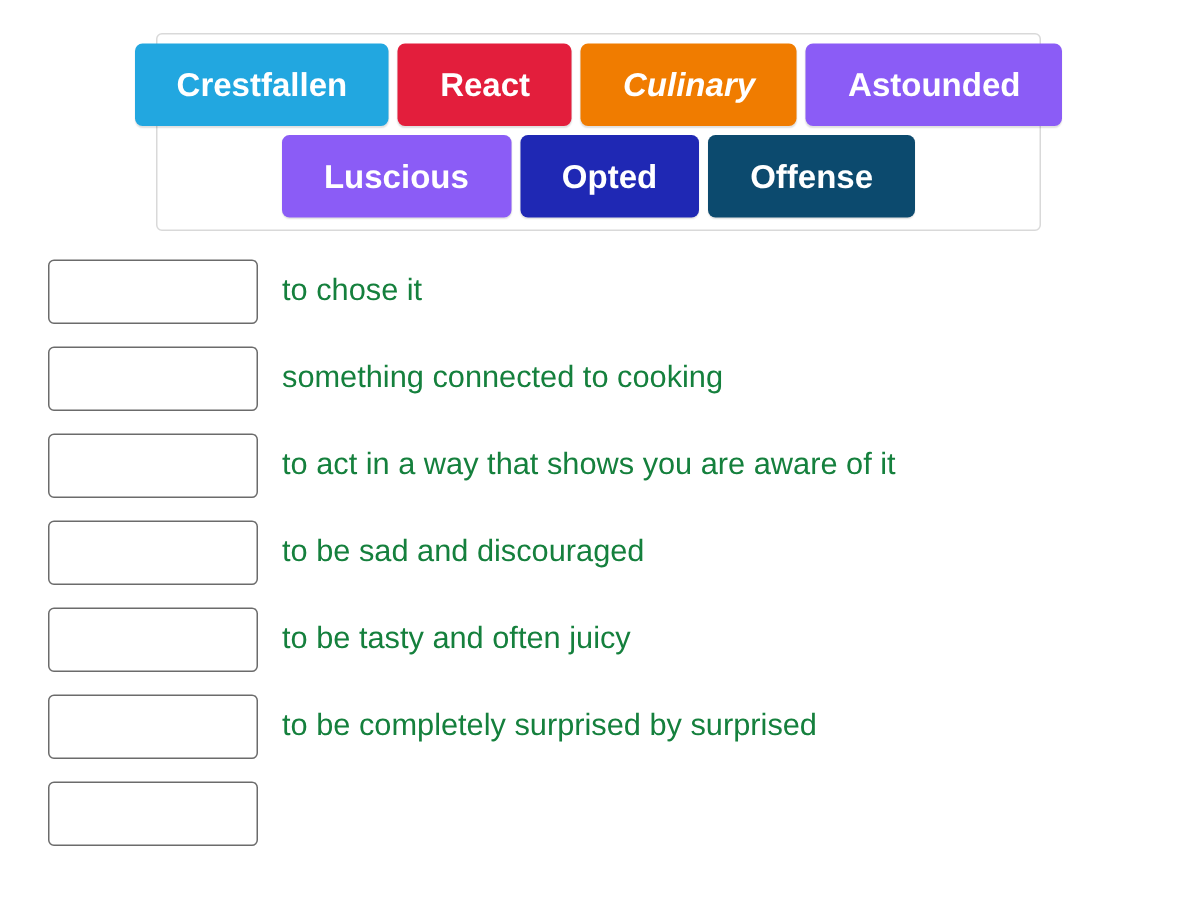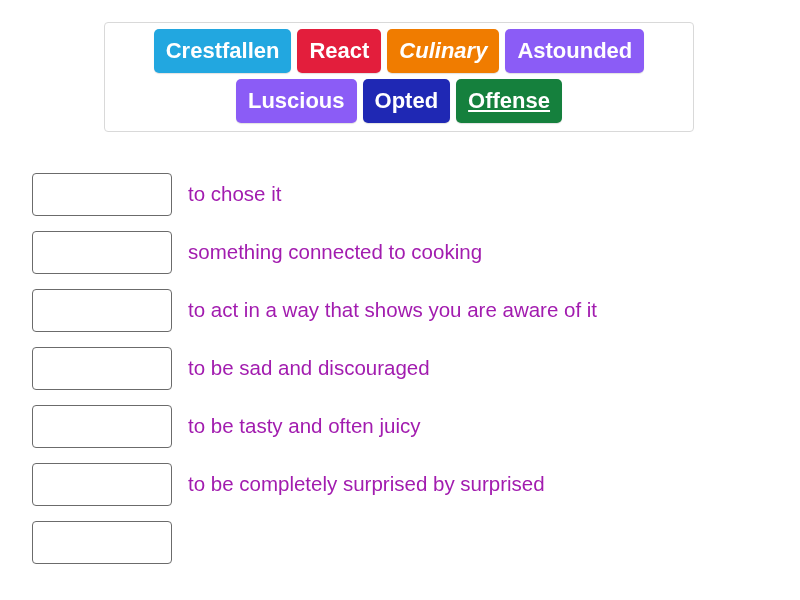--- a/index.html
+++ b/index.html
@@ -35,22 +35,22 @@
     margin-bottom: 6px;
   }
   .bank-row:last-child {
     margin-bottom: 0;
   }
 
   .tile {
     display: inline-flex;
     align-items: center;
     justify-content: center;
-    height: 44px;
-    padding: 0 12px;
+    height: 55px;
+    padding: 0 28px;
     border-radius: 5px;
     color: #ffffff;
     font-size: 22px;
     font-weight: bold;
     white-space: nowrap;
     cursor: pointer;
     user-select: none;
     box-shadow: 0 1px 1px rgba(0,0,0,0.12);
   }
 
@@ -74,39 +74,39 @@
     box-sizing: border-box;
     border: 1px solid #6b6b6b;
     border-radius: 4px;
     background: #ffffff;
     flex: none;
   }
 
   .definition {
     margin-left: 16px;
     font-size: 20.5px;
-    color: #a21caf;
+    color: #15803d;
     line-height: 1.2;
     white-space: nowrap;
   }
 </style>
 </head>
 <body>
 
 <div class="word-bank">
   <div class="bank-row">
     <div class="tile" style="background-color: rgb(34, 167, 224);">Crestfallen</div>
     <div class="tile" style="background-color: rgb(227, 30, 60);">React</div>
     <div class="tile" style="background-color: rgb(240, 124, 0); font-style: italic;">Culinary</div>
     <div class="tile" style="background-color: #8b5cf6;">Astounded</div>
   </div>
   <div class="bank-row">
     <div class="tile" style="background-color: #8b5cf6;">Luscious</div>
     <div class="tile" style="background-color: rgb(31, 40, 180);">Opted</div>
-    <div class="tile" style="background-color: #15803d; text-decoration: underline;">Offense</div>
+    <div class="tile" style="background-color: #0c4a6e;">Offense</div>
   </div>
 </div>
 
 <div class="answers">
   <div class="answer-row">
     <div class="drop-box"></div>
     <div class="definition">to chose it</div>
   </div>
   <div class="answer-row">
     <div class="drop-box"></div>

